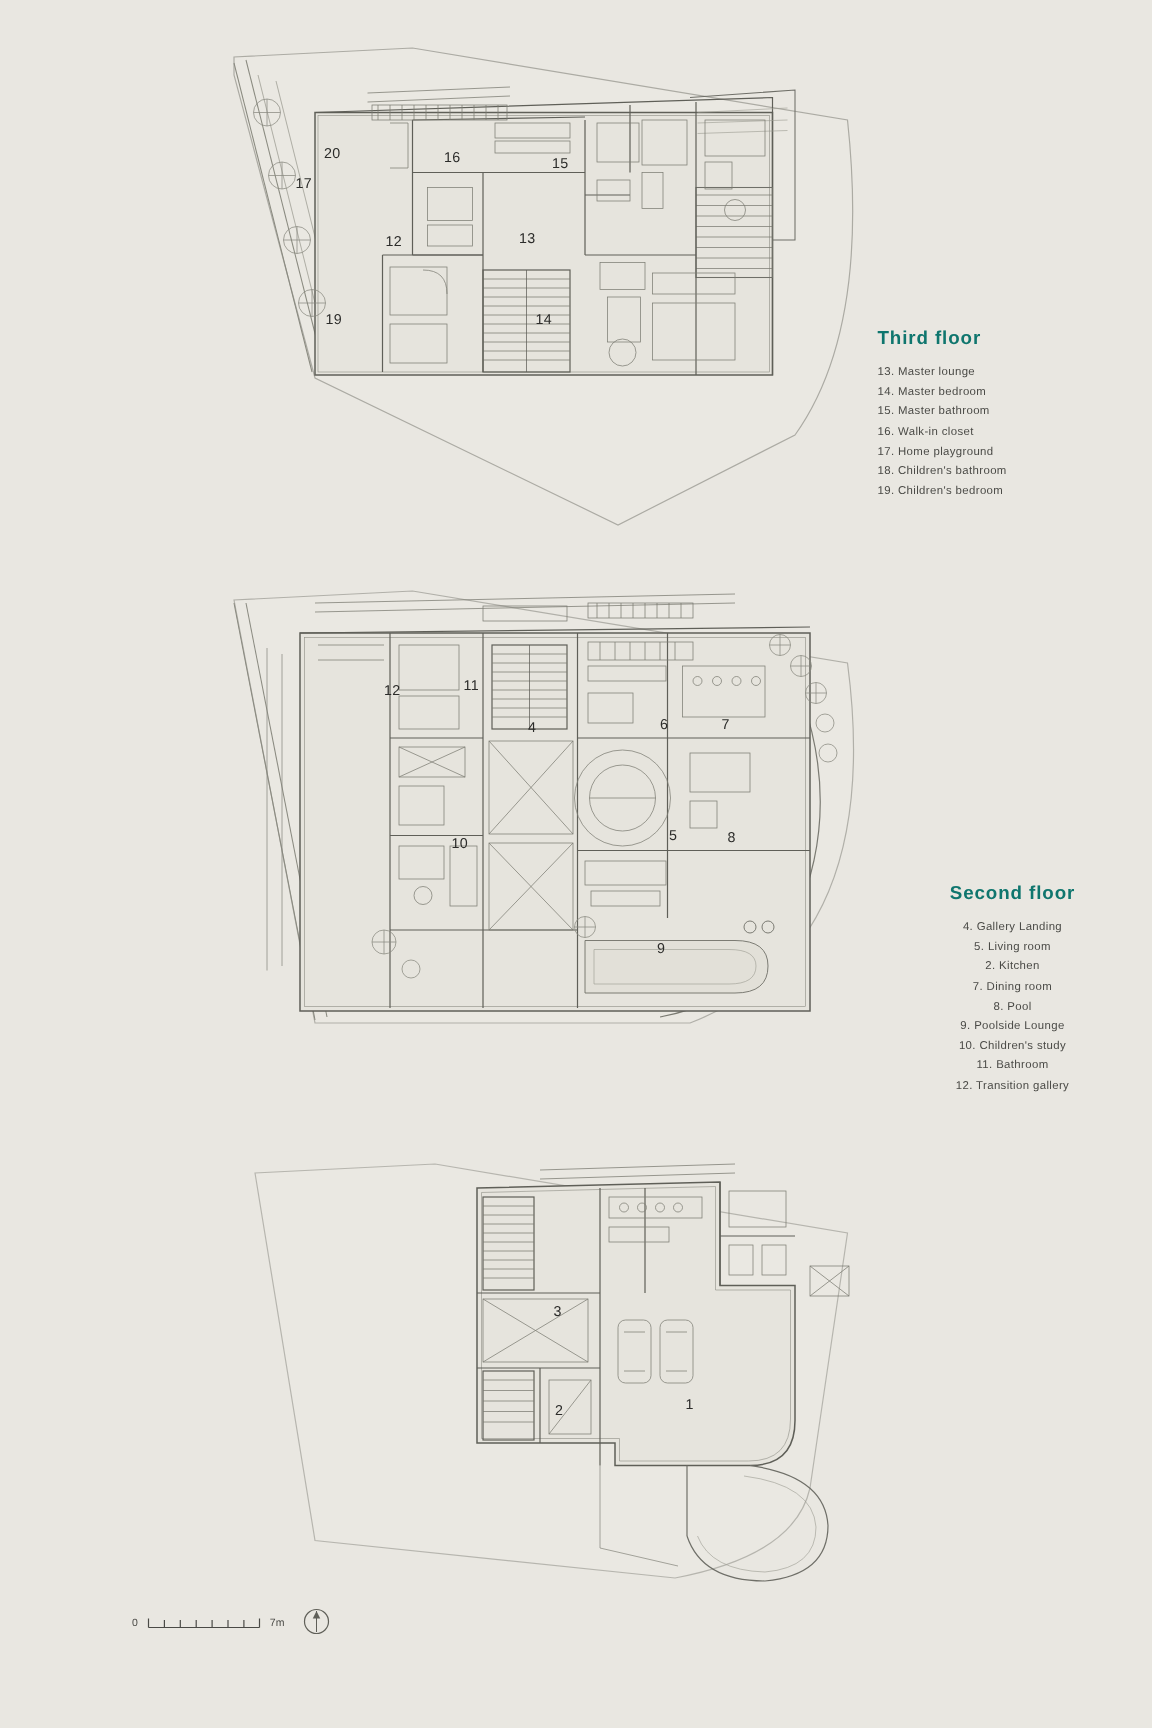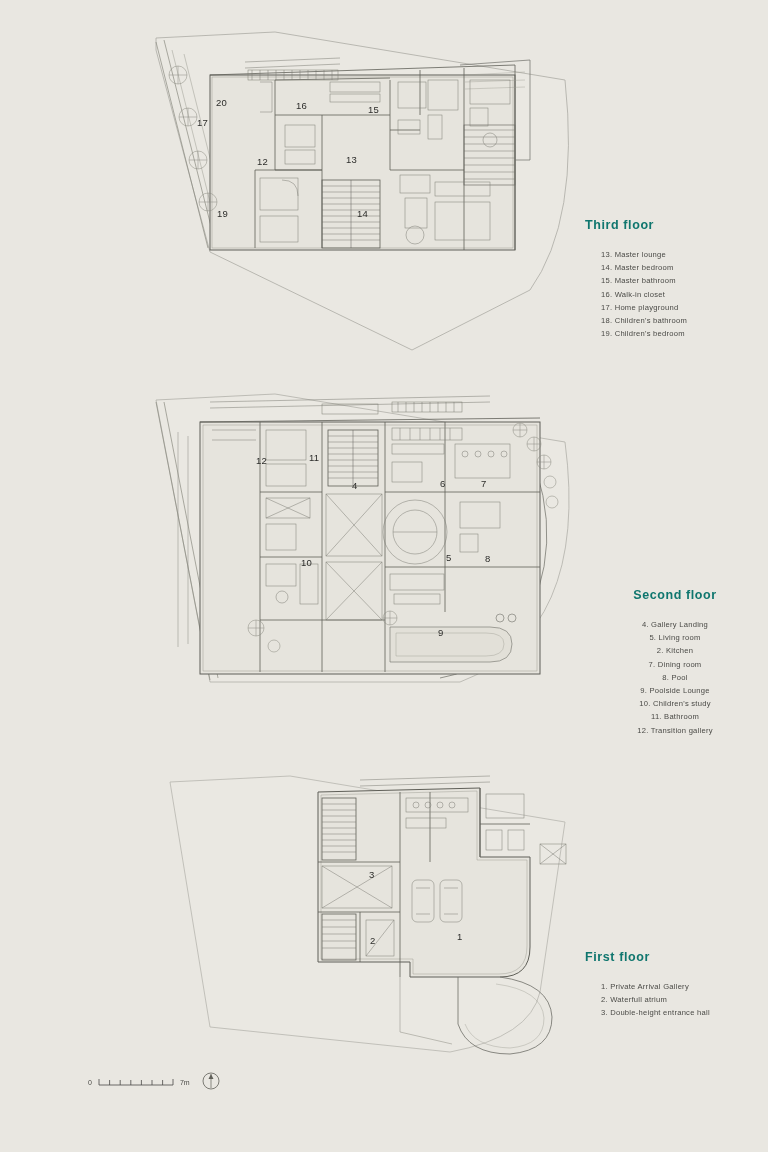--- a/index.html
+++ b/index.html
@@ -46,21 +46,21 @@
   }
   .legend-title {
     font-size: 12.5px;
     letter-spacing: .6px;
     color: #0f766e;
     margin-bottom: 9px;
     font-weight: 700;
   }
   .legend ul {
     list-style: none;
-    margin: 16px;
+    margin: 0;
     padding: 0;
   }
   .legend li {
     font-size: 7.6px;
     letter-spacing: .25px;
     line-height: 13.2px;
     color: #4a4a46;
     white-space: nowrap;
   }
   #legend-3 { left: 585px; top: 218px; }
@@ -455,28 +455,20 @@
             <path d="M300 18 L430 14"></path>
             <path d="M300 24 L430 20"></path>
           </g>
         </g>
       </svg>
       <div class="rn" style="left:397px;top:169px;">1</div>
       <div class="rn" style="left:310px;top:173px;">2</div>
       <div class="rn" style="left:309px;top:107px;">3</div>
     </div>
 
-    <div class="legend" id="legend-1" style="top:188px;">
-      <div class="legend-title">First floor</div>
-      <ul>
-        <li>1. Private Arrival Gallery</li>
-        <li>2. Waterfull atrium</li>
-        <li>3. Double-height entrance hall</li>
-      </ul>
-    </div>
   </div>
 
   <div class="scalebar">
     <span class="sb-label">0</span>
     <svg width="78" height="12" viewBox="0 0 78 12">
       <g stroke="#4a4a46" stroke-width="0.8" fill="none">
         <path d="M2 9 L76 9"></path>
         <path d="M2 3 L2 9 M12.6 4 L12.6 9 M23.2 4 L23.2 9 M33.8 4 L33.8 9 M44.4 4 L44.4 9 M55 4 L55 9 M65.6 4 L65.6 9 M76 3 L76 9"></path>
       </g>
     </svg>

